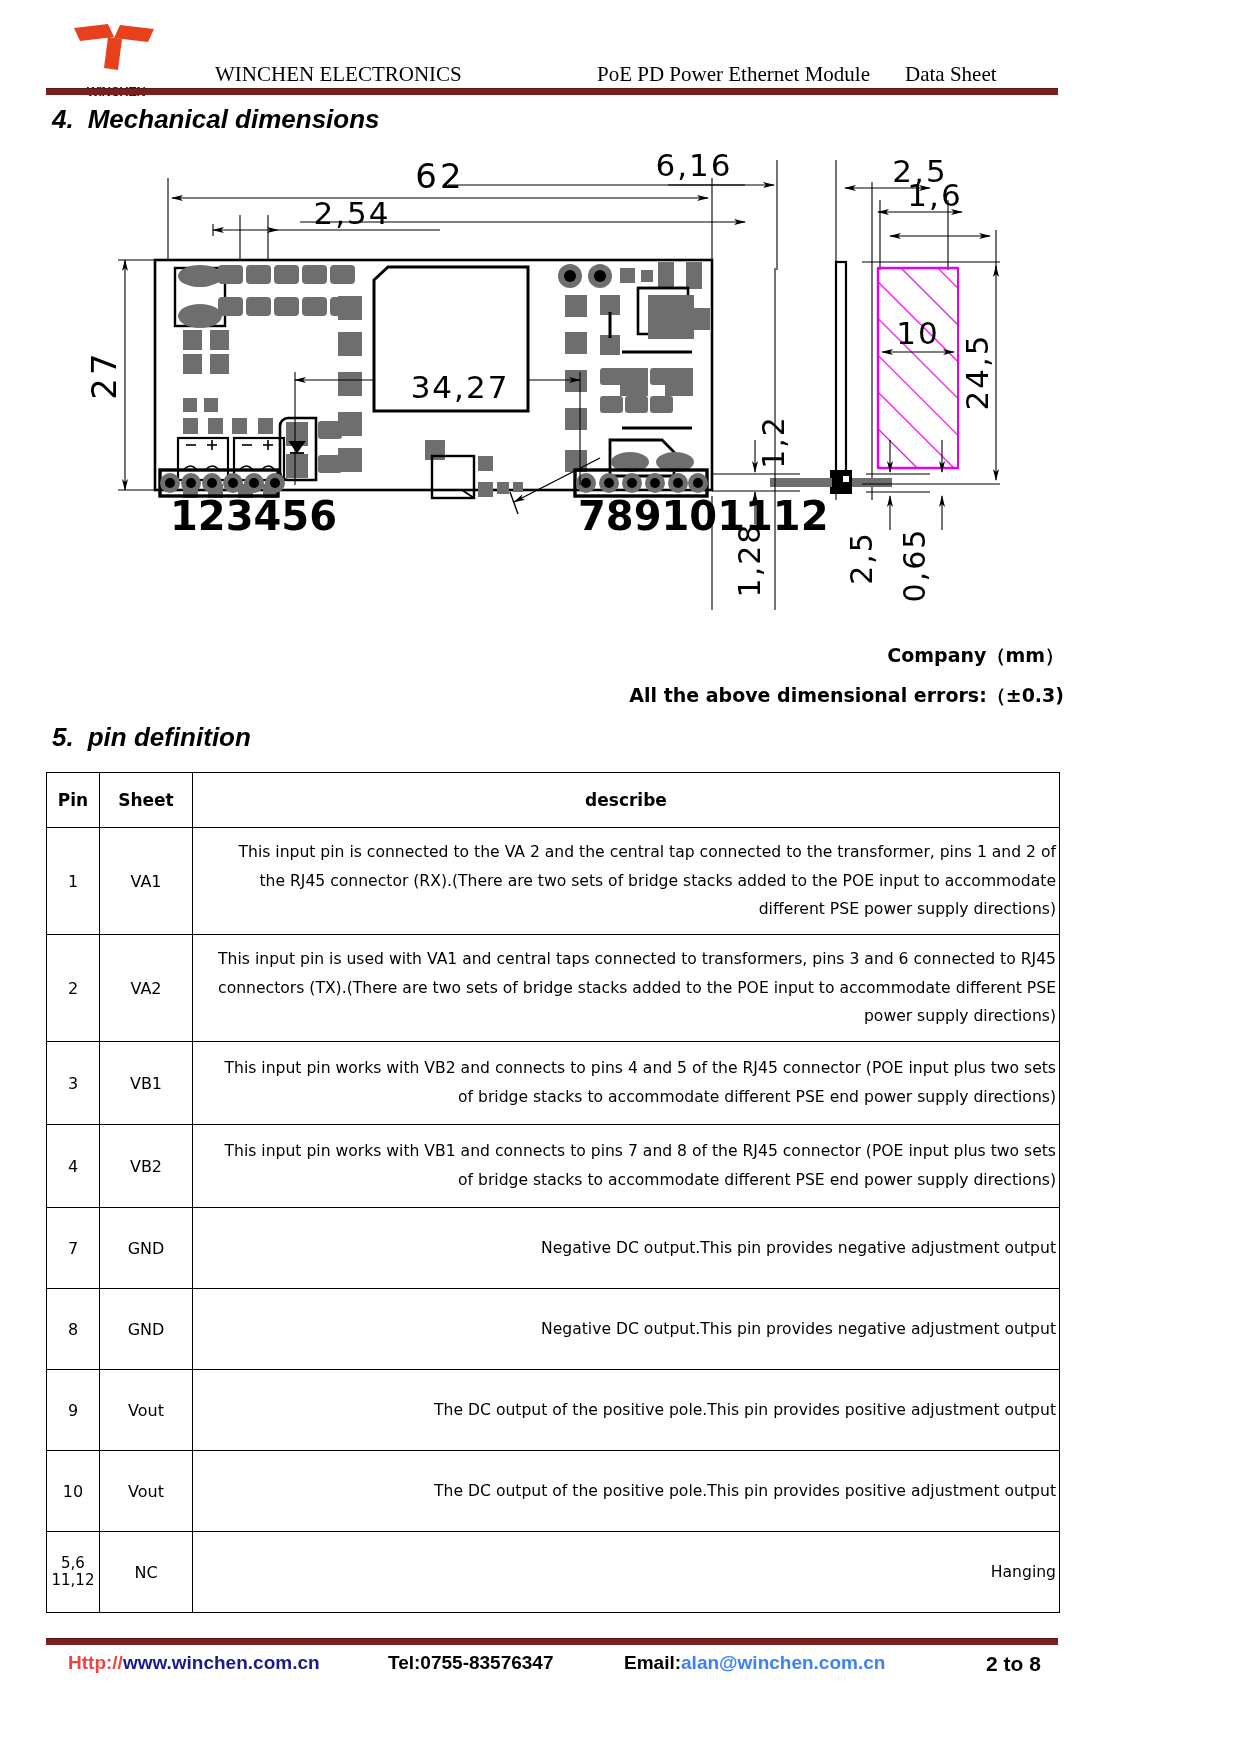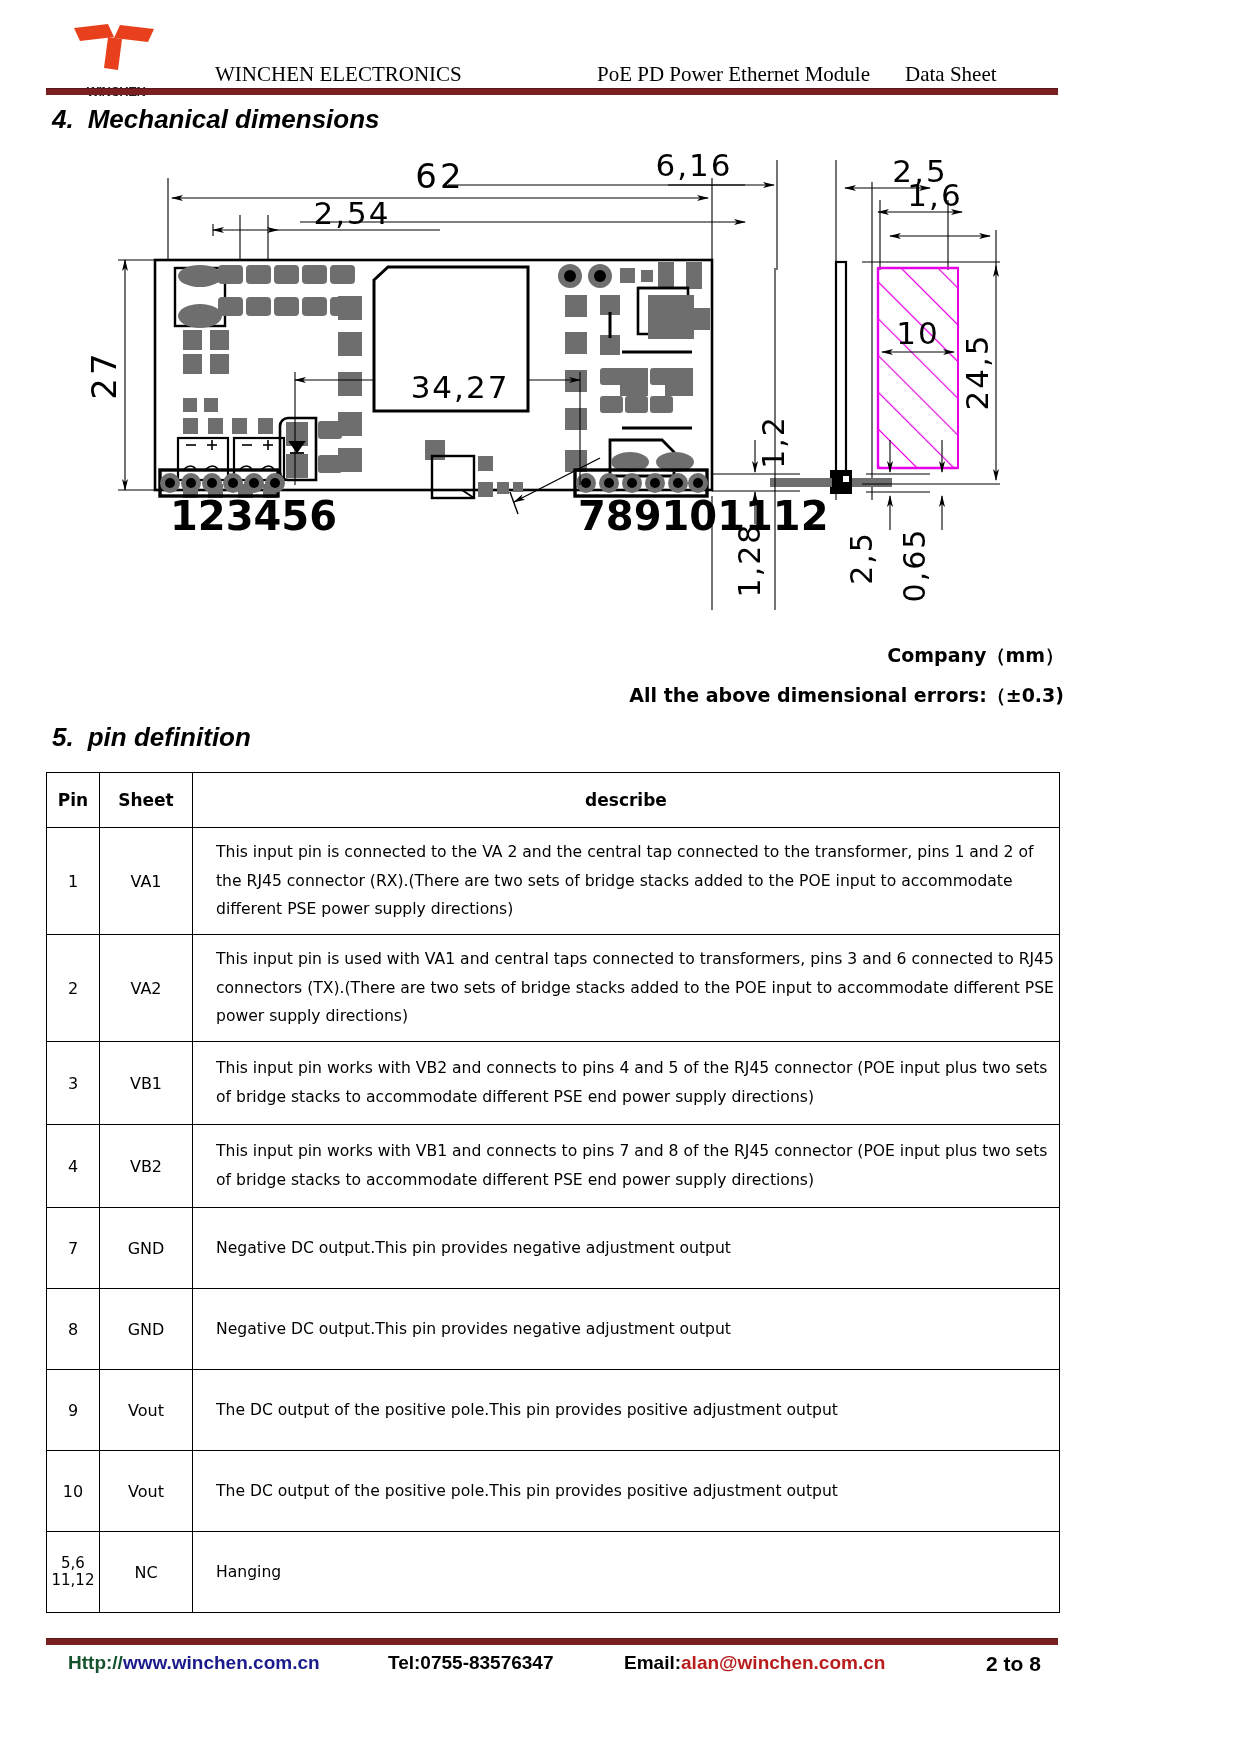--- a/index.html
+++ b/index.html
@@ -123,21 +123,21 @@
   #pin-table .cell-name {
     text-align: center;
     font-size: 16px;
     font-weight: normal;
   }
   #pin-table .cell-pin.multi {
     font-size: 15px;
     line-height: 1.15;
   }
   #pin-table .cell-desc {
-    text-align: left;
+    text-align: right;
     font-size: 15.6px;
     line-height: 1.85;
     padding: 6px 3px 6px 23px;
   }
   #pin-table tbody tr.r-tall td  { height: 94px; }
   #pin-table tbody tr.r-mid td   { height: 70px; }
   #pin-table tbody tr.r-short td { height: 68px; }
 
   
   #footer-rule {
@@ -154,24 +154,24 @@
   }
   .foot {
     position: absolute;
     top: 0;
     font-family: "Liberation Sans", sans-serif;
     font-size: 19px;
     font-weight: bold;
     white-space: nowrap;
   }
   #foot-url  { left: 22px; color: #1a1a8c; }
-  #foot-url .lbl { color: #14532d; }
+  #foot-url .lbl { color: #ef4444; }
   #foot-tel  { left: 342px; color: #000; }
   #foot-mail { left: 578px; color: #000; }
-  #foot-mail .addr { color: #b91c1c; }
+  #foot-mail .addr { color: #3b82f6; }
   #foot-page { left: 940px; color: #000; font-size: 21px; }
 </style>
 </head>
 <body>
 
 <div id="header">
 
   <div id="logo-block">
     <div id="logo-mark">
       <svg width="128" height="46" viewBox="0 0 128 46" xmlns="http://www.w3.org/2000/svg">

